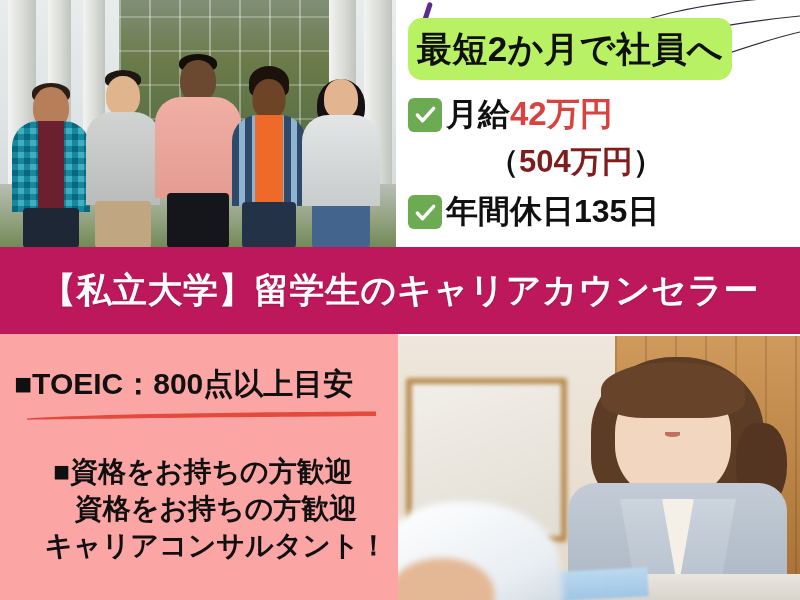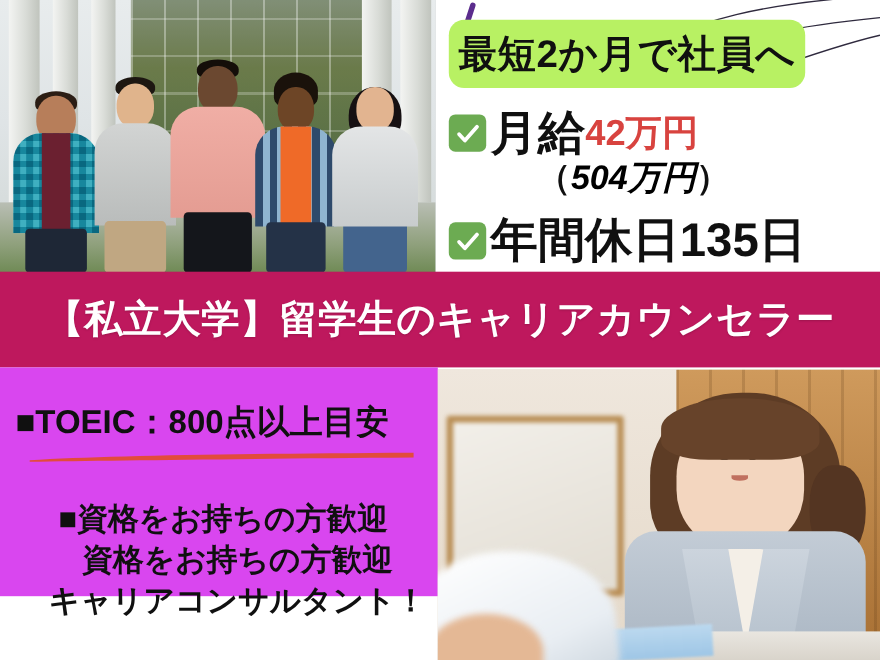--- a/index.html
+++ b/index.html
@@ -149,41 +149,41 @@
   }
   .row1 { left:8px; top:92px; }
   .row3 { left:8px; top:190px; }
   .row2 { left:88px; top:141px; }
   .chk {
     width:34px; height:34px; border-radius:6px; background:#6cab52;
     display:inline-flex; align-items:center; justify-content:center;
     margin-right:4px; flex:none;
   }
   .chk svg { width:23px; height:23px; display:block; }
-  .blk { font-size:43px; font-weight:700; color:#101010; }
+  .blk { font-size:32px; font-weight:700; color:#101010; }
   .red { font-size:33px; font-weight:700; color:#d8433f; }
   .paren { font-size:31px; font-weight:700; color:#101010; }
-  .red2 { font-size:31px; font-weight:700; color:#000000;font-style:italic; }
+  .red2 { font-size:31px; font-weight:700; color:#7f1d1d; }
 
   
   .banner {
     position:absolute; left:0; top:247px; width:800px; height:87px;
     background:#be185d;
     display:flex; align-items:center; justify-content:center;
   }
   .banner-text {
     color:#ffffff; font-size:35px; font-weight:700;
     letter-spacing:.5px; white-space:nowrap;
     text-shadow:0 1px 2px rgba(0,0,0,.18);
   }
 
   
   .reqs {
-    position:absolute; left:0; top:334px; width:398px; height:208px;
-    background:#d946ef;
+    position:absolute; left:0; top:334px; width:398px; height:266px;
+    background:#fca5a5;
   }
   .req-toeic {
     position:absolute; left:14px; top:30px;
     font-size:30px; font-weight:700; color:#101010; white-space:nowrap;
   }
   .req-underline {
     position:absolute; left:26px; top:76px; width:352px; height:11px;
   }
   .req-block {
     position:absolute; left:14px; top:120px; width:378px;

